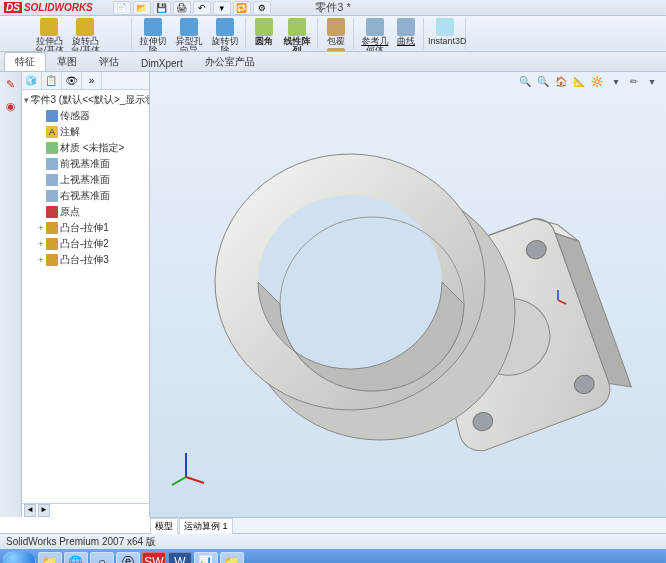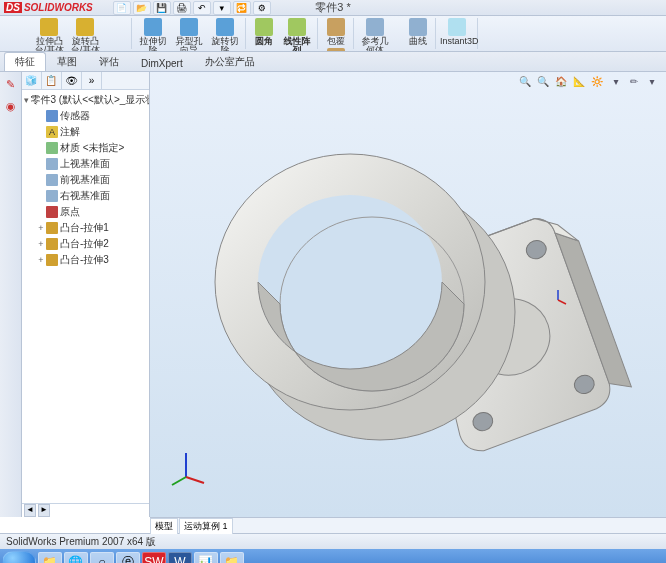--- a/index.html
+++ b/index.html
@@ -125,21 +125,21 @@
           <div class="ico" style="background: rgb(200, 160, 96);"></div>
           <div class="lbl">相交</div>
         </div>
         <div class="ribbon-btn">
           <div class="ico" style="background: rgb(200, 160, 96);"></div>
           <div class="lbl">镜向</div>
         </div>
       </div>
     </div>
     <div class="ribbon-grp">
-      <div style="display: flex; gap: 12px;">
+      <div style="display: flex; gap: 0; text-decoration: underline;">
         <div class="ribbon-btn">
           <div class="ico" style="background: rgb(144, 176, 208);"></div>
           <div class="lbl">参考几何体</div>
         </div>
         <div class="ribbon-btn">
           <div class="ico" style="background: rgb(144, 176, 208);"></div>
           <div class="lbl">曲线</div>
         </div>
       </div>
     </div>
@@ -192,26 +192,26 @@
             <span>注解</span>
           </div>
           <div class="tree-item">
             <span class="exp"></span>
             <span class="tico" style="background: rgb(128, 192, 128);"></span>
             <span>材质 &lt;未指定&gt;</span>
           </div>
           <div class="tree-item">
             <span class="exp"></span>
             <span class="tico" style="background: rgb(144, 176, 208);"></span>
+            <span>前视基准面</span>
+          </div>
+          <div class="tree-item">
+            <span class="exp"></span>
+            <span class="tico" style="background: rgb(144, 176, 208);"></span>
             <span>上视基准面</span>
-          </div>
-          <div class="tree-item">
-            <span class="exp"></span>
-            <span class="tico" style="background: rgb(144, 176, 208);"></span>
-            <span>前视基准面</span>
           </div>
           <div class="tree-item">
             <span class="exp"></span>
             <span class="tico" style="background: rgb(144, 176, 208);"></span>
             <span>右视基准面</span>
           </div>
           <div class="tree-item">
             <span class="exp"></span>
             <span class="tico" style="background: rgb(192, 64, 64);"></span>
             <span>原点</span>

